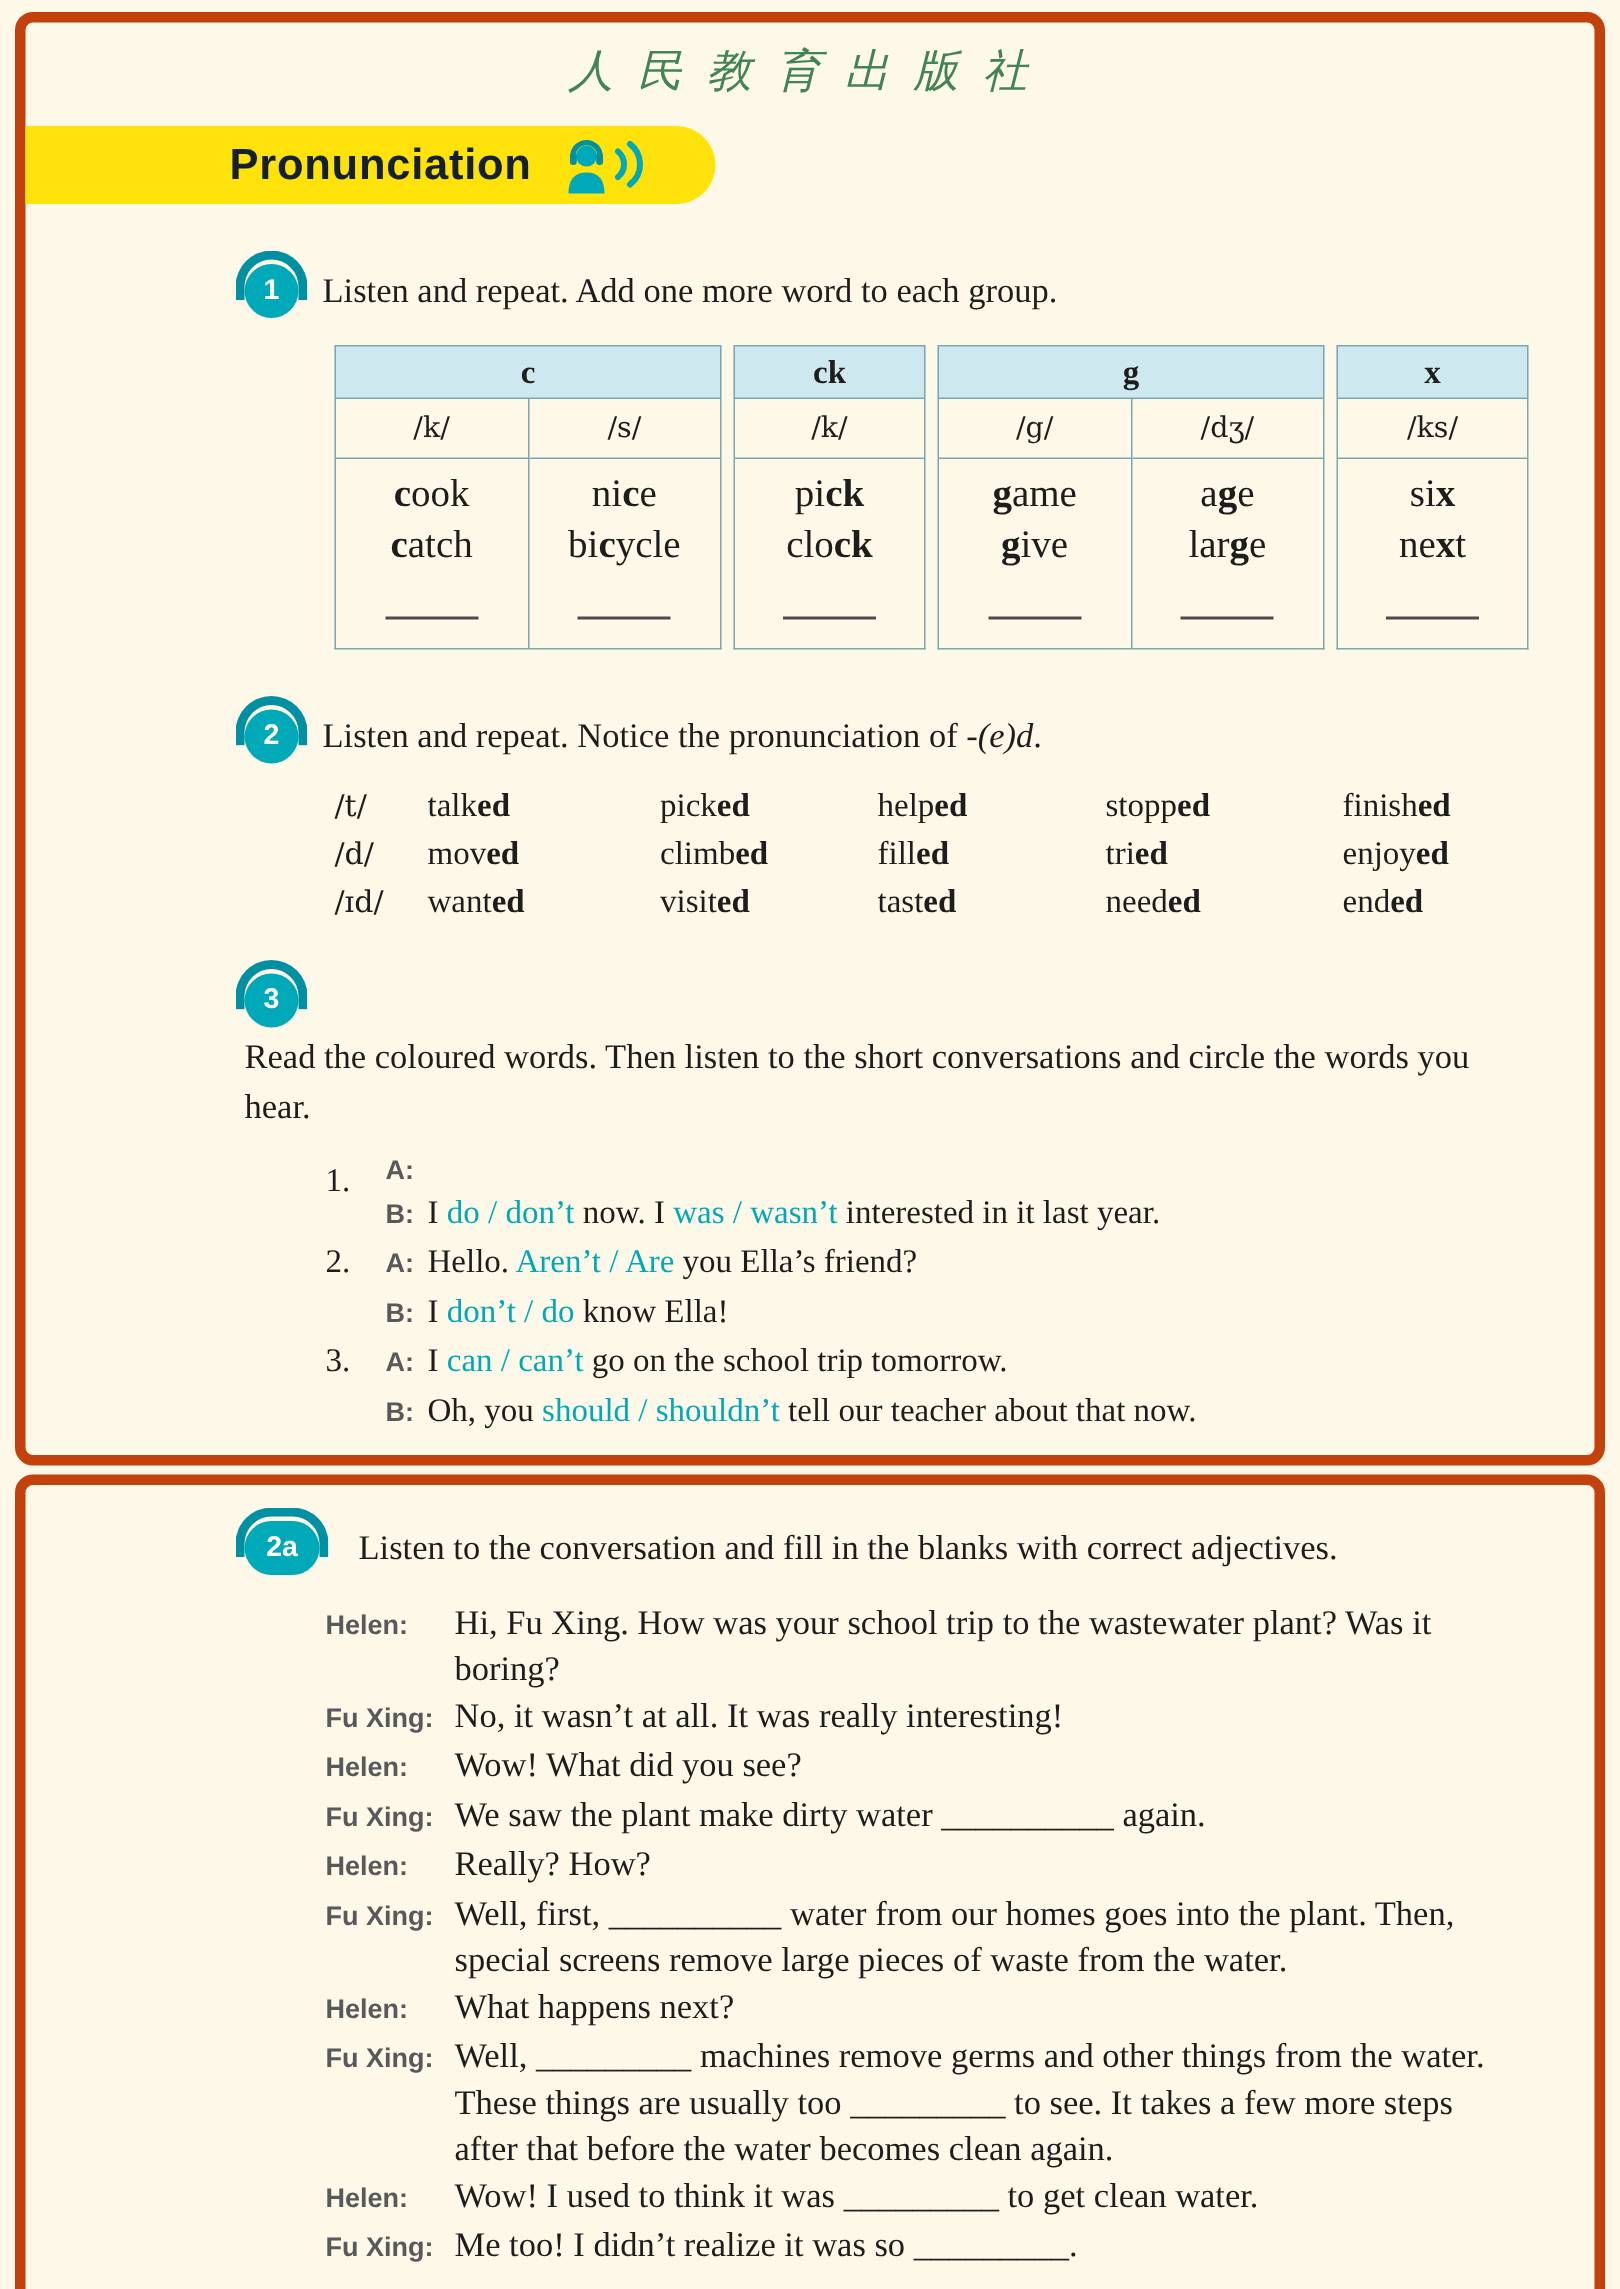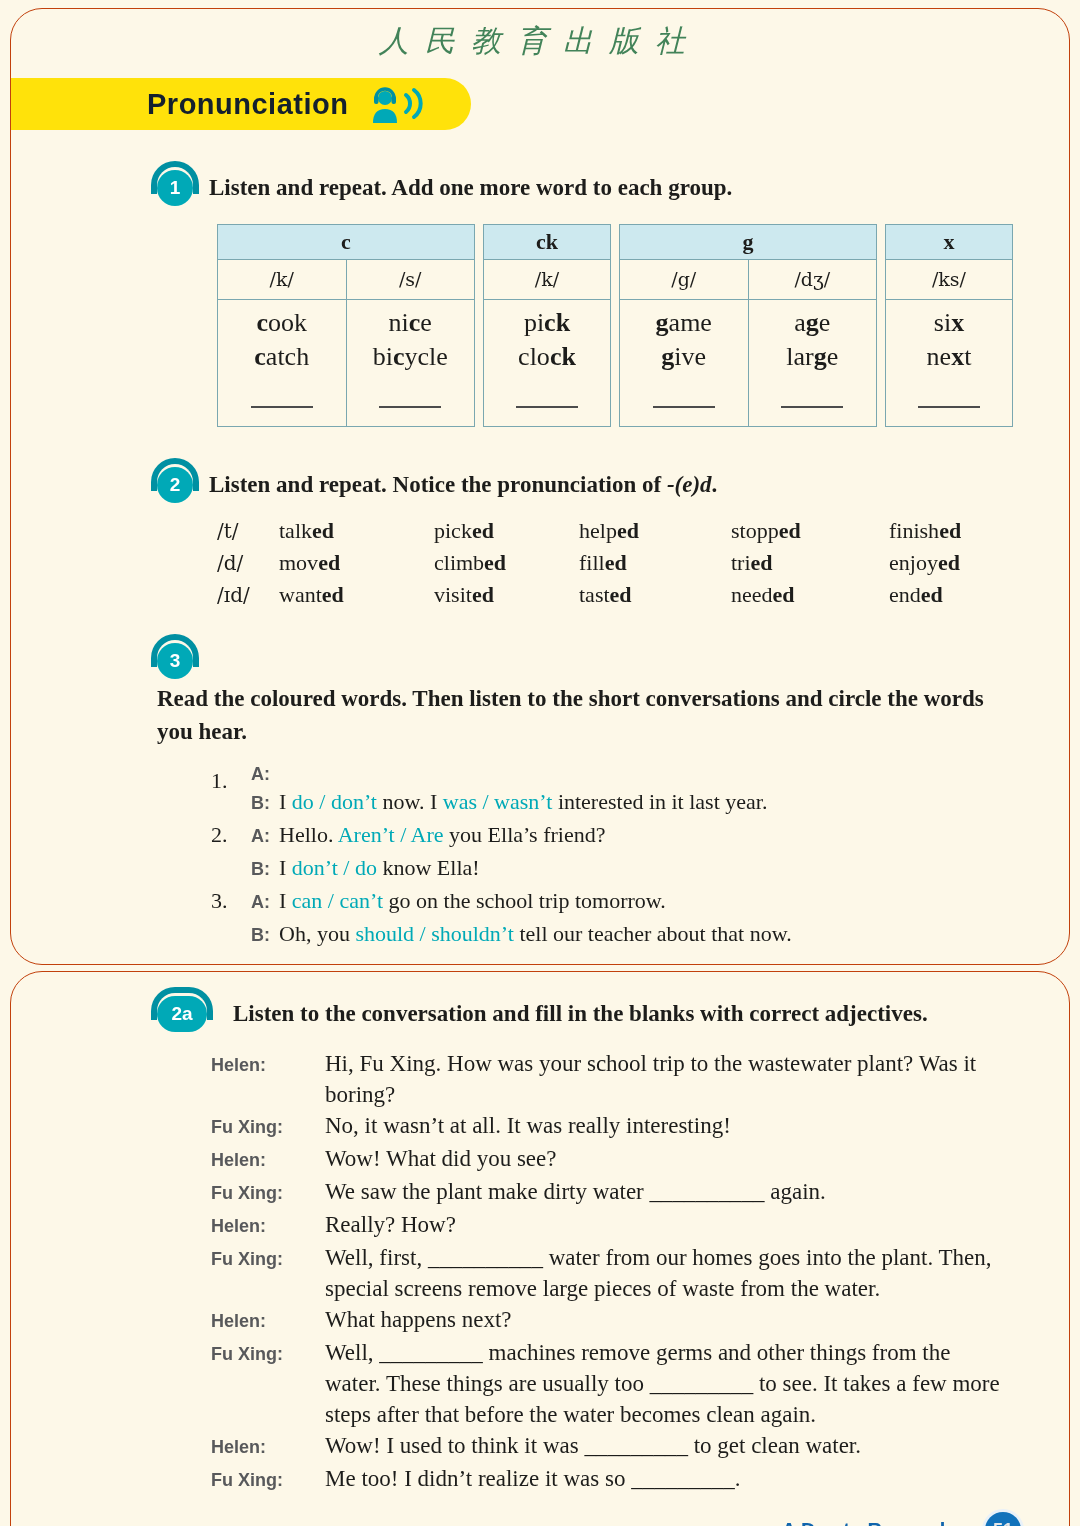--- a/index.html
+++ b/index.html
@@ -2,21 +2,21 @@
 <html style="--accent_teal: #00a9b7; --accent_teal_dark: #0090a2; --banner_yellow: #ffe20a; --table_header_bg: #cde9ef; --table_border: #7aa7b0; --footer_blue: #0f64ad; --logo_green: #337a4d;"><head>
 <meta charset="utf-8">
 <title>Pronunciation — A Day to Remember</title>
 <style>
   * { box-sizing: border-box; }
   body { margin:0; background:#ffffff; }
   .page {
     width:1080px; height:1526px; background:#fdf8e8; overflow:hidden;
     font-family:"Liberation Serif", serif; color:#1d1d1b; position:relative;
   }
-  .frame { border:1px solid #c2410c; border-radius:32px; }
+  .frame { border:7px solid #c2410c; border-radius:12px; }
   .frame-upper { margin:8px 10px 0; padding-bottom:14px; }
   .frame-lower { margin:6px 10px 0; padding:18px 0 8px; }
 
   .logo { text-align:center; padding-top:12px; }
   .logo-text {
     color:var(--logo_green,#337a4d); font-size:30px; letter-spacing:16px;
     font-style:italic; font-family:"DejaVu Sans", sans-serif; opacity:.92;
   }
   .logo-bottom { padding-top:2px; }
 
@@ -43,21 +43,21 @@
   .badge.wide { width:50px; border-radius:18px; }
   .badge::before {
     content:""; position:absolute; top:-9px; left:-6px; right:-6px; height:27px;
     border:6px solid var(--accent_teal_dark,#0090a2); border-bottom:none;
     border-radius:24px 24px 0 0;
   }
   .badge::after {
     content:""; position:absolute; right:-6px; top:16px; width:11px; height:11px;
     background:var(--accent_teal,#00a9b7); transform:rotate(45deg); border-radius:2px; z-index:-1;
   }
-  .instr { font-weight:bold; font-size:23px; line-height:33px; padding-top:3px; max-width:830px; }
+  .instr { font-weight:normal; font-size:23px; line-height:33px; padding-top:3px; max-width:830px; }
   .instr i { font-style:italic; }
 
   
   .ptable { display:flex; gap:8px; margin:18px 0 0 206px; }
   .pgroup { background:#fdf8e8; }
   .pgroup.w2 { width:258px; } .pgroup.w1 { width:128px; }
   .phead {
     height:36px; line-height:34px; text-align:center; font-weight:bold; font-size:22px;
     background:var(--table_header_bg,#cde9ef); border:1px solid var(--table_border,#7aa7b0);
   }
@@ -89,21 +89,21 @@
   .ex3-line { display:flex; align-items:baseline; }
   .ab {
     width:28px; flex-shrink:0; font-family:"Liberation Sans", sans-serif;
     font-weight:700; color:#58595b; font-size:18px;
   }
   .ex3-text { font-size:22px; line-height:33px; }
   .teal { color:var(--accent_teal,#00a9b7); }
 
   
   .dialog { margin:16px 58px 0 200px; }
-  .dlg-row { display:flex;gap:28px; }
+  .dlg-row { display:flex; }
   .dlg-speaker {
     width:86px; flex-shrink:0; font-family:"Liberation Sans", sans-serif;
     font-weight:700; color:#58595b; font-size:18px; line-height:31px; padding-top:2px;
   }
   .dlg-text { flex:1; font-size:23px; line-height:31px; }
 
   
   .footer-row { display:flex; justify-content:flex-end; align-items:center; gap:14px; margin:16px 48px 0 0; }
   .footer-title {
     color:var(--footer_blue,#0f64ad); font-family:"Liberation Sans", sans-serif;

